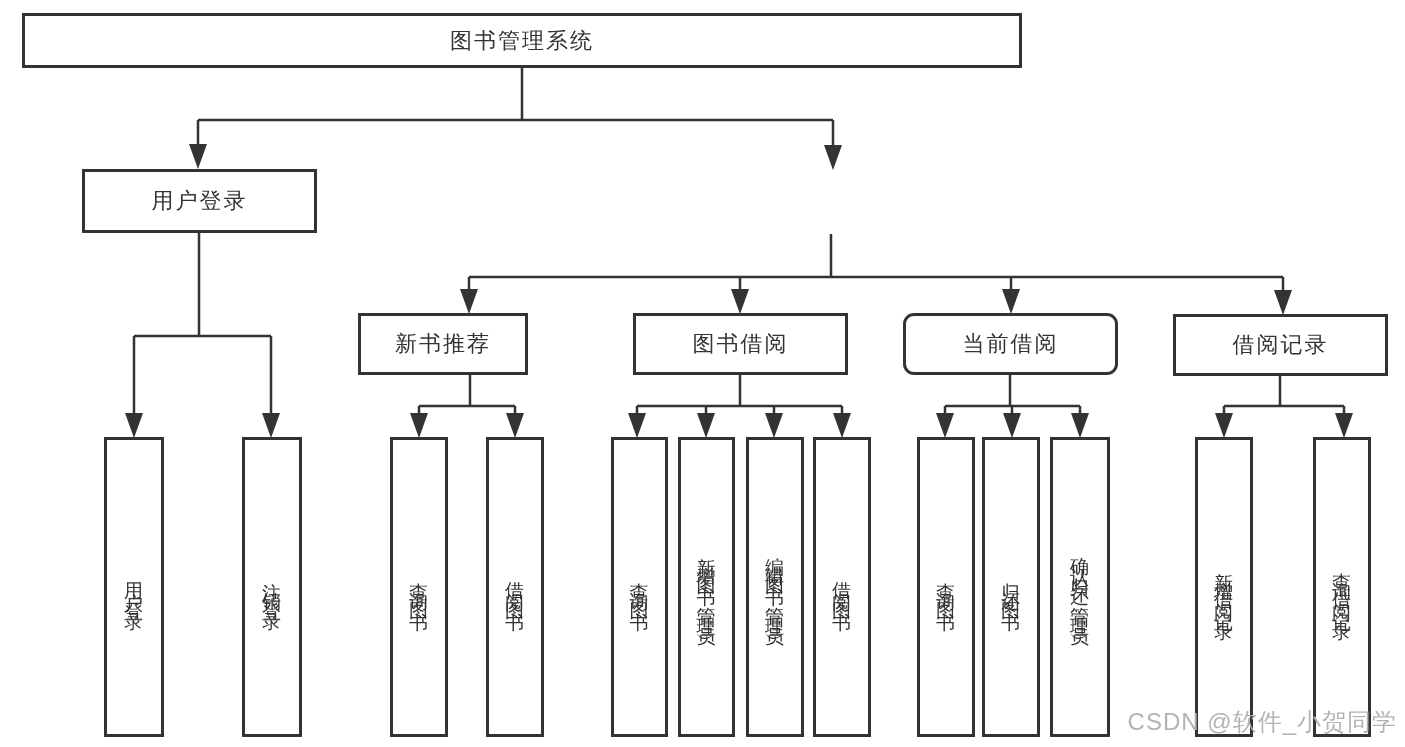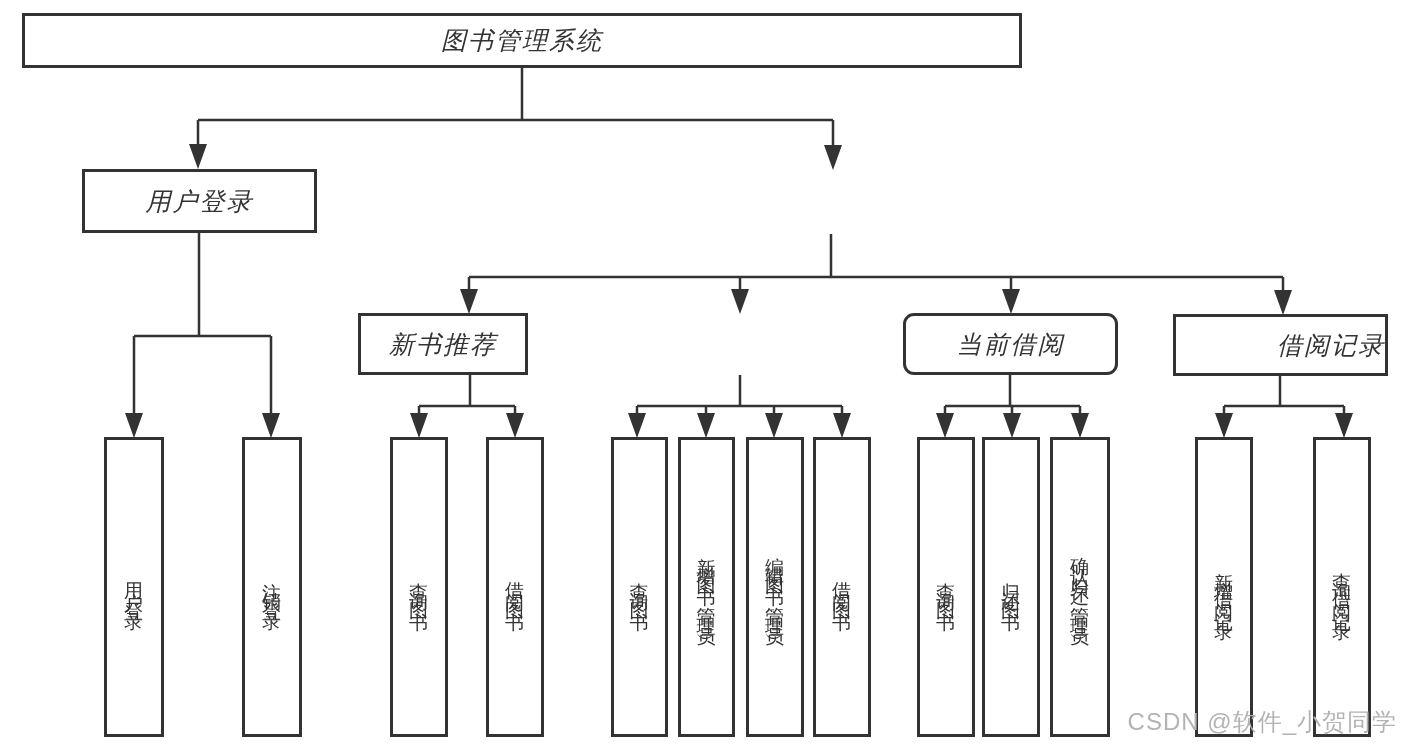--- a/index.html
+++ b/index.html
@@ -11,24 +11,23 @@
     color:#333333;
     overflow:hidden;
   }
   svg.connectors { position:absolute; left:0; top:0; width:1405px; height:747px; }
   .box {
     position:absolute;
     border:3px solid #333333;
     background:#ffffff;
     box-sizing:border-box;
     display:flex; align-items:center; justify-content:center;
-    font-size:25px;
+    font-size:22px;
     letter-spacing:2px;
     color:#333333;
-    font-style:italic;
   }
   .leaf {
     position:absolute;
     top:437px; height:300px;
     border:3px solid #333333;
     background:#ffffff;
     box-sizing:border-box;
     display:flex; align-items:center; justify-content:center;
   }
   .leaf span {
@@ -95,24 +94,27 @@
     <span>图书管理系统</span>
   </div>
 
   <div class="box" style="left:82px; top:169px; width:235px; height:64px;">
     <span>用户登录</span>
   </div>
 
   <div class="box" style="left:358px; top:313px; width:170px; height:62px;">
     <span>新书推荐</span>
   </div>
+  <div class="box" style="left:633px; top:313px; width:215px; height:62px;">
+    <span>图书借阅</span>
+  </div>
   <div class="box" style="left:903px; top:313px; width:215px; height:62px;border-radius:11px;">
     <span>当前借阅</span>
   </div>
-  <div class="box" style="left:1173px; top:314px; width:215px; height:62px;justify-content:flex-end;">
+  <div class="box" style="left:1173px; top:314px; width:215px; height:62px;">
     <span>借阅记录</span>
   </div>
 
   <div class="leaf" style="left:104px; width:60px;">
     <span>用户登录</span>
   </div>
   <div class="leaf" style="left:242px; width:60px;">
     <span>注销登录</span>
   </div>
 

